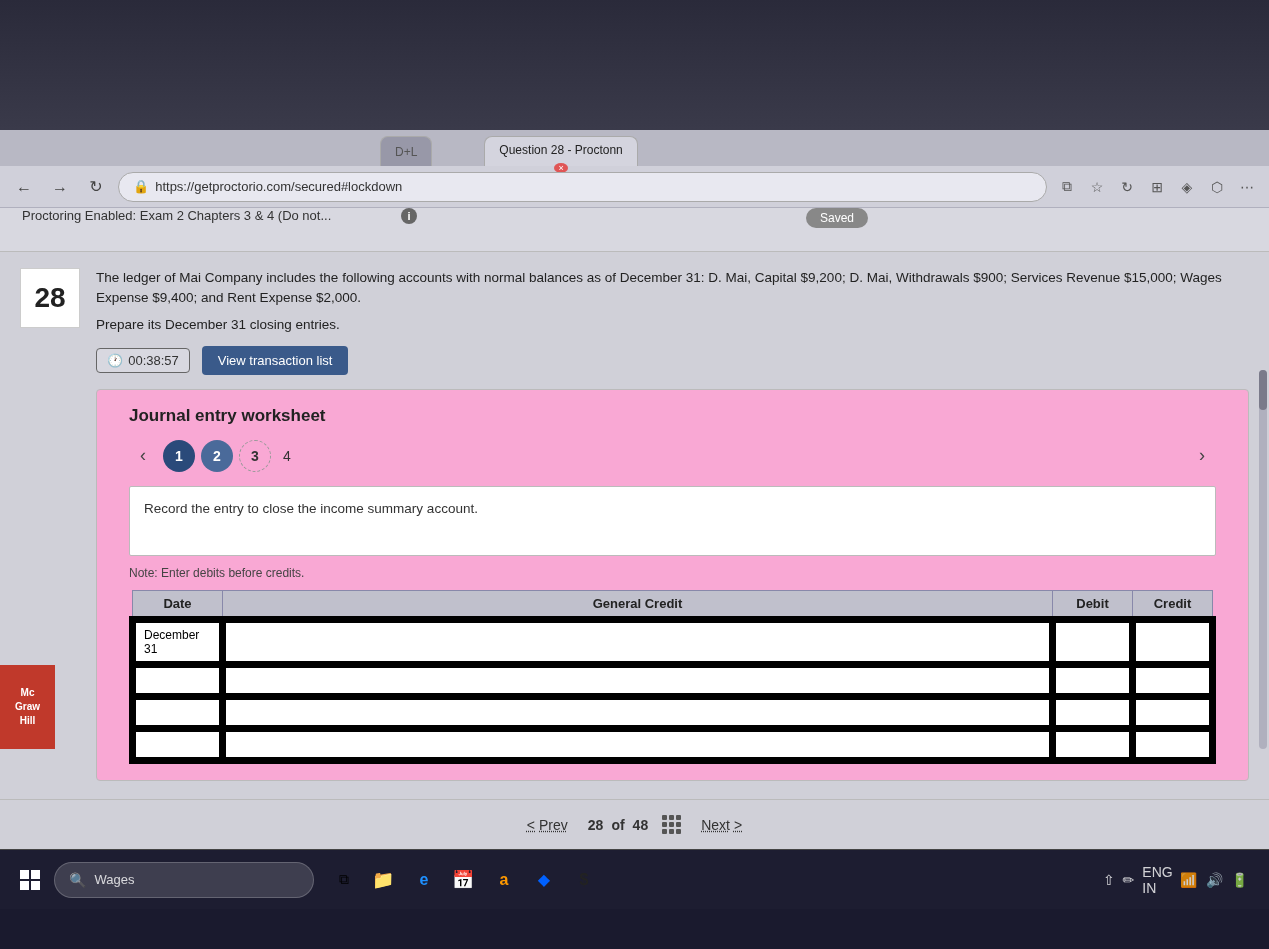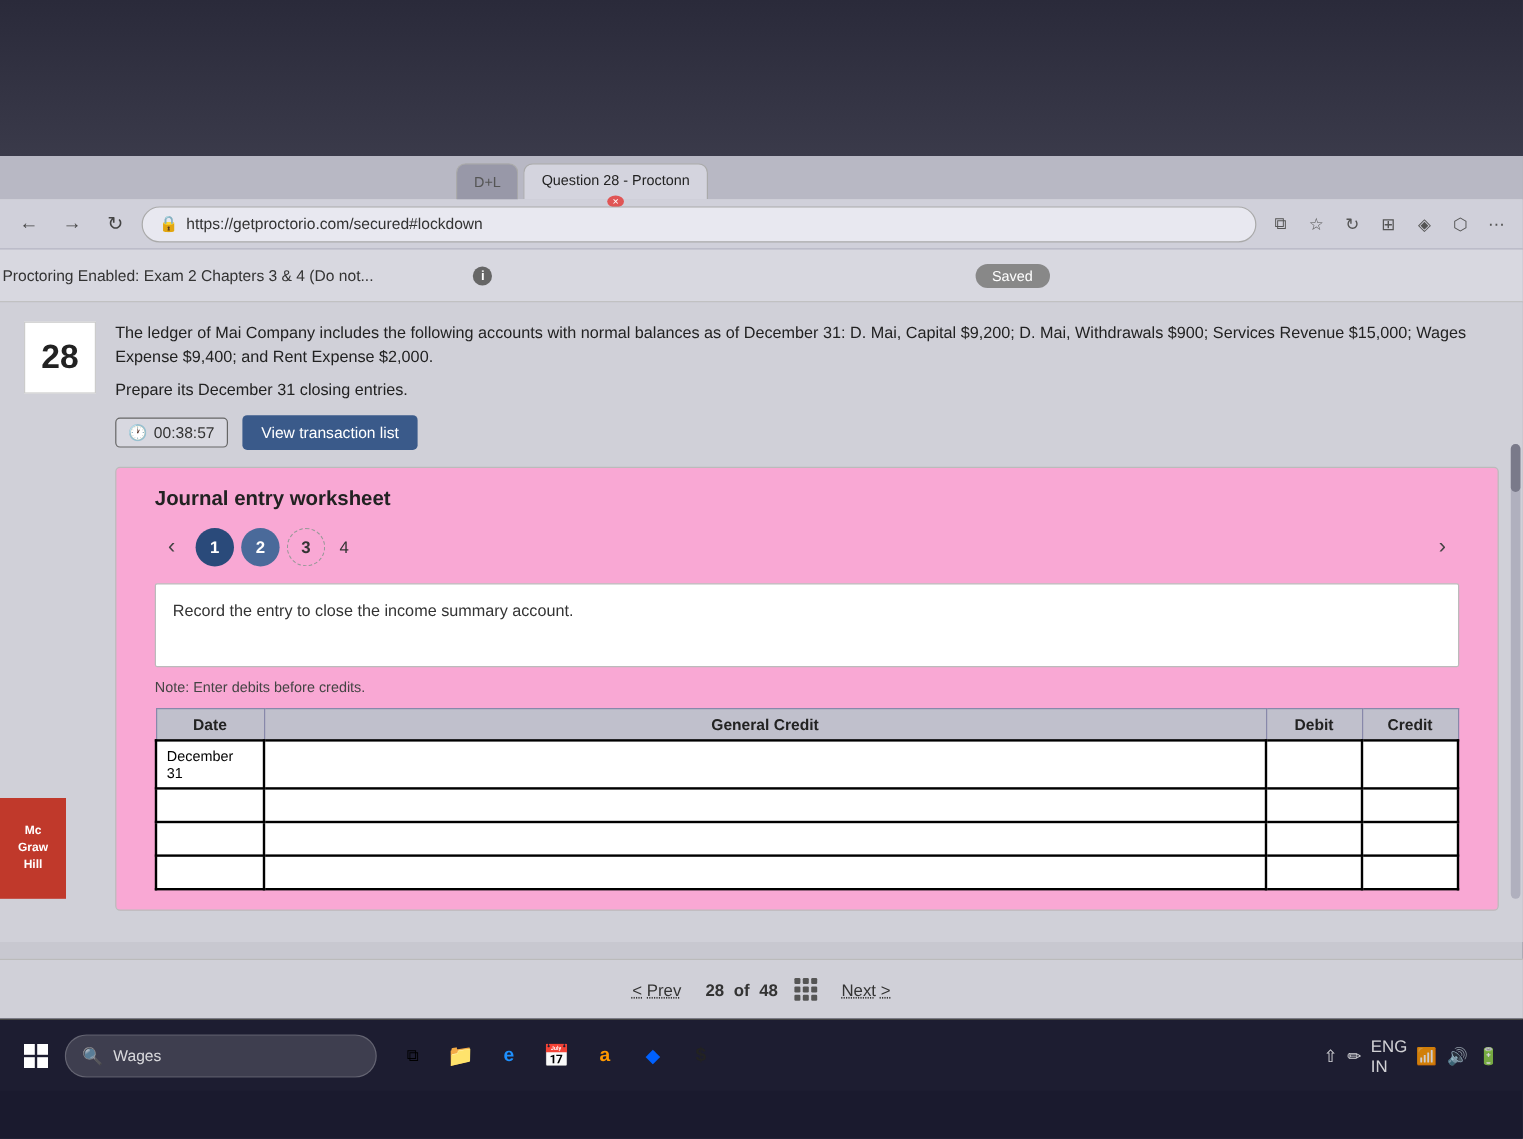--- a/index.html
+++ b/index.html
@@ -31,20 +31,21 @@
     }
 
     
     .tab-bar {
       background: #b8b8c4;
       height: 36px;
       display: flex;
       align-items: flex-end;
       padding: 0 8px;
       padding-left: 380px;
+      gap: 48px;
     }
 
     .tab-item {
       background: #c8c8d4;
       border-radius: 8px 8px 0 0;
       padding: 6px 14px;
       font-size: 12px;
       color: #222;
       display: flex;
       align-items: center;
@@ -131,22 +132,22 @@
       font-size: 14px;
       color: #555;
       cursor: pointer;
     }
 
     
     .proctor-bar {
       background: #d8d8e0;
       height: 44px;
       display: flex;
-      align-items: center;
-      padding: 0 2px;
+      align-items: flex-start;
+      padding: 0 22px;
       border-bottom: 1px solid #bbb;
       gap: 10px;
     }
 
     .proctor-title {
       font-size: 13px;
       color: #333;
       flex: 1;
     }
 
@@ -339,21 +340,21 @@
     .journal-table th {
       background: #c0c0cc;
       border: 1px solid #8888aa;
       padding: 5px 8px;
       text-align: center;
       font-weight: bold;
       color: #222;
     }
 
     .journal-table td {
-      border: 2px solid #000000;
+      border: 7px solid #000000;
       padding: 5px 8px;
       background: white;
       height: 28px;
     }
 
     .col-date { width: 90px; }
     .col-journal { width: auto; }
     .col-debit { width: 80px; }
     .col-credit { width: 80px; }
 

